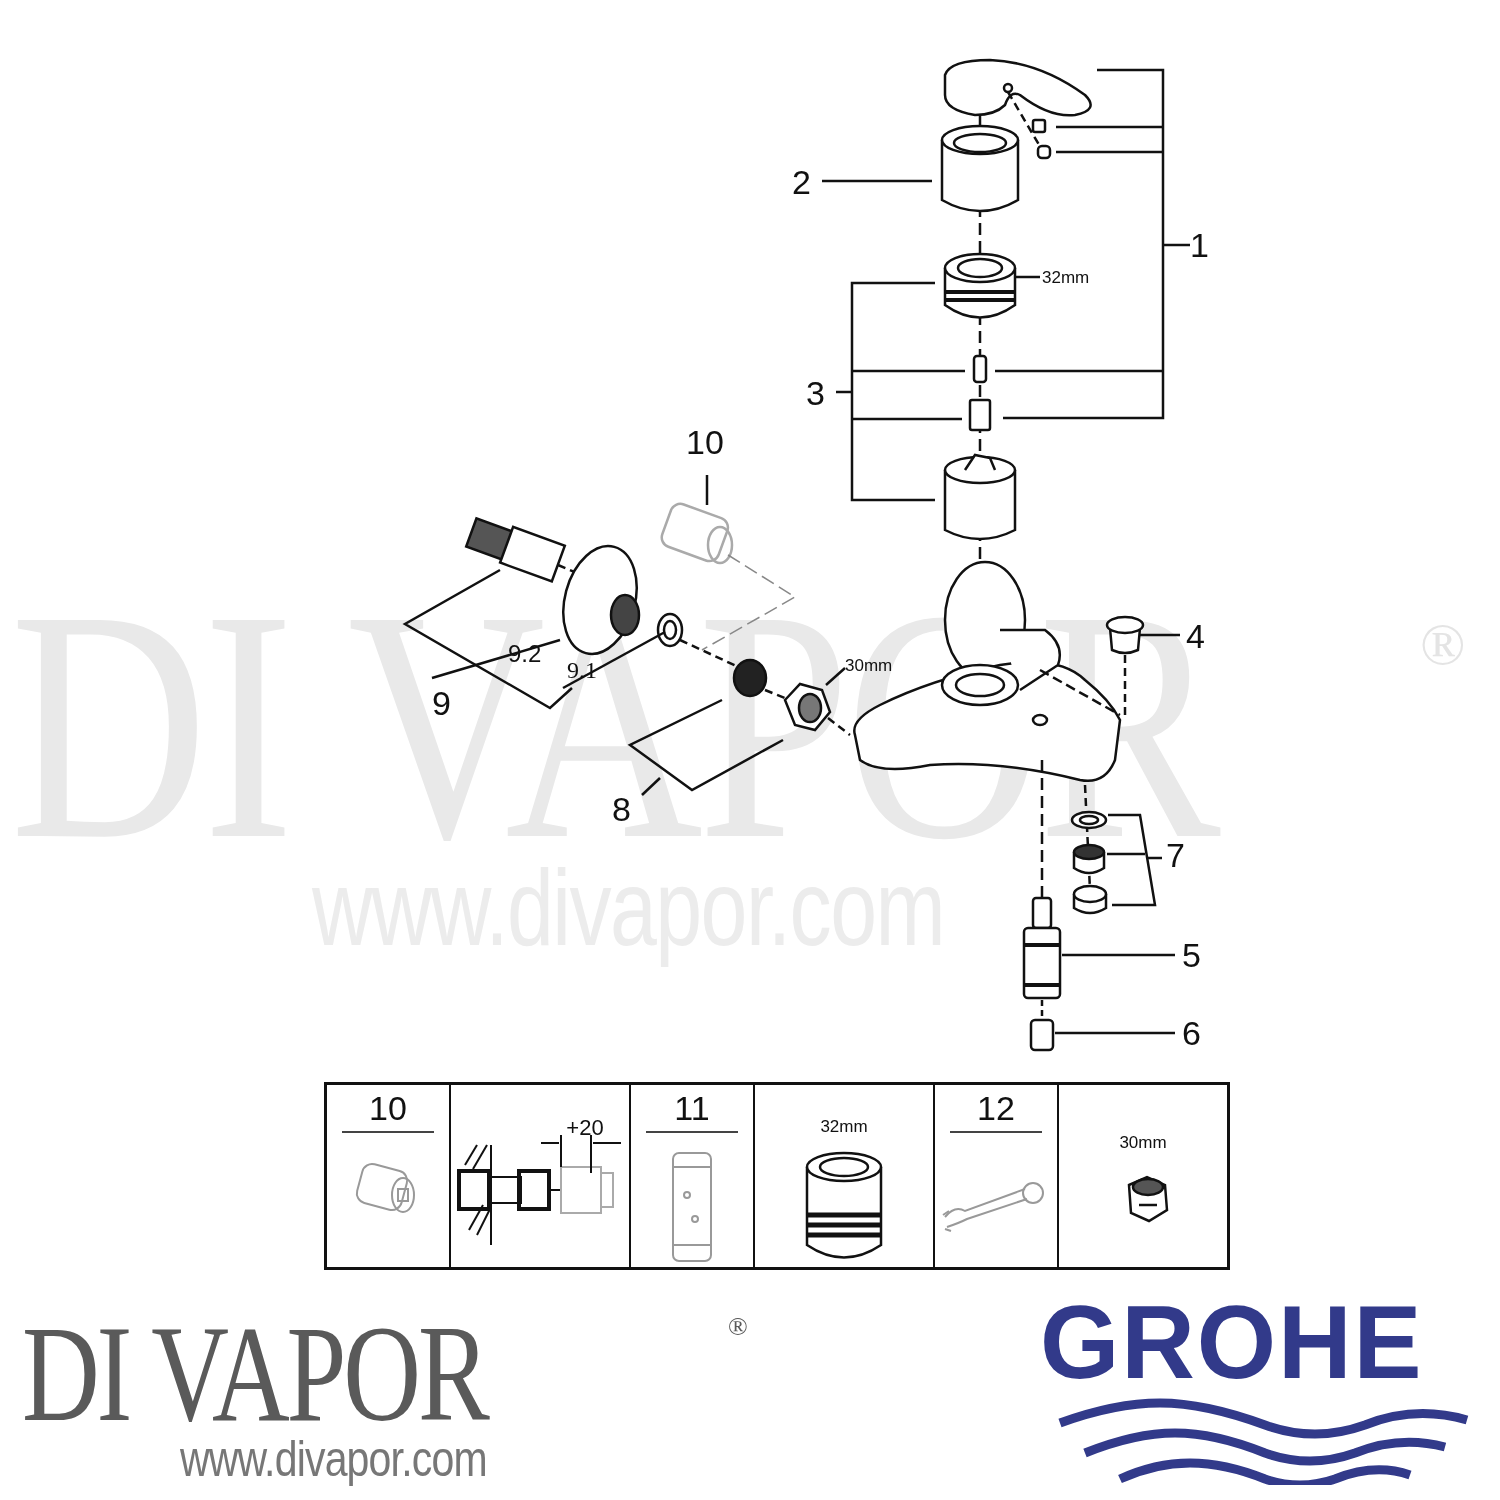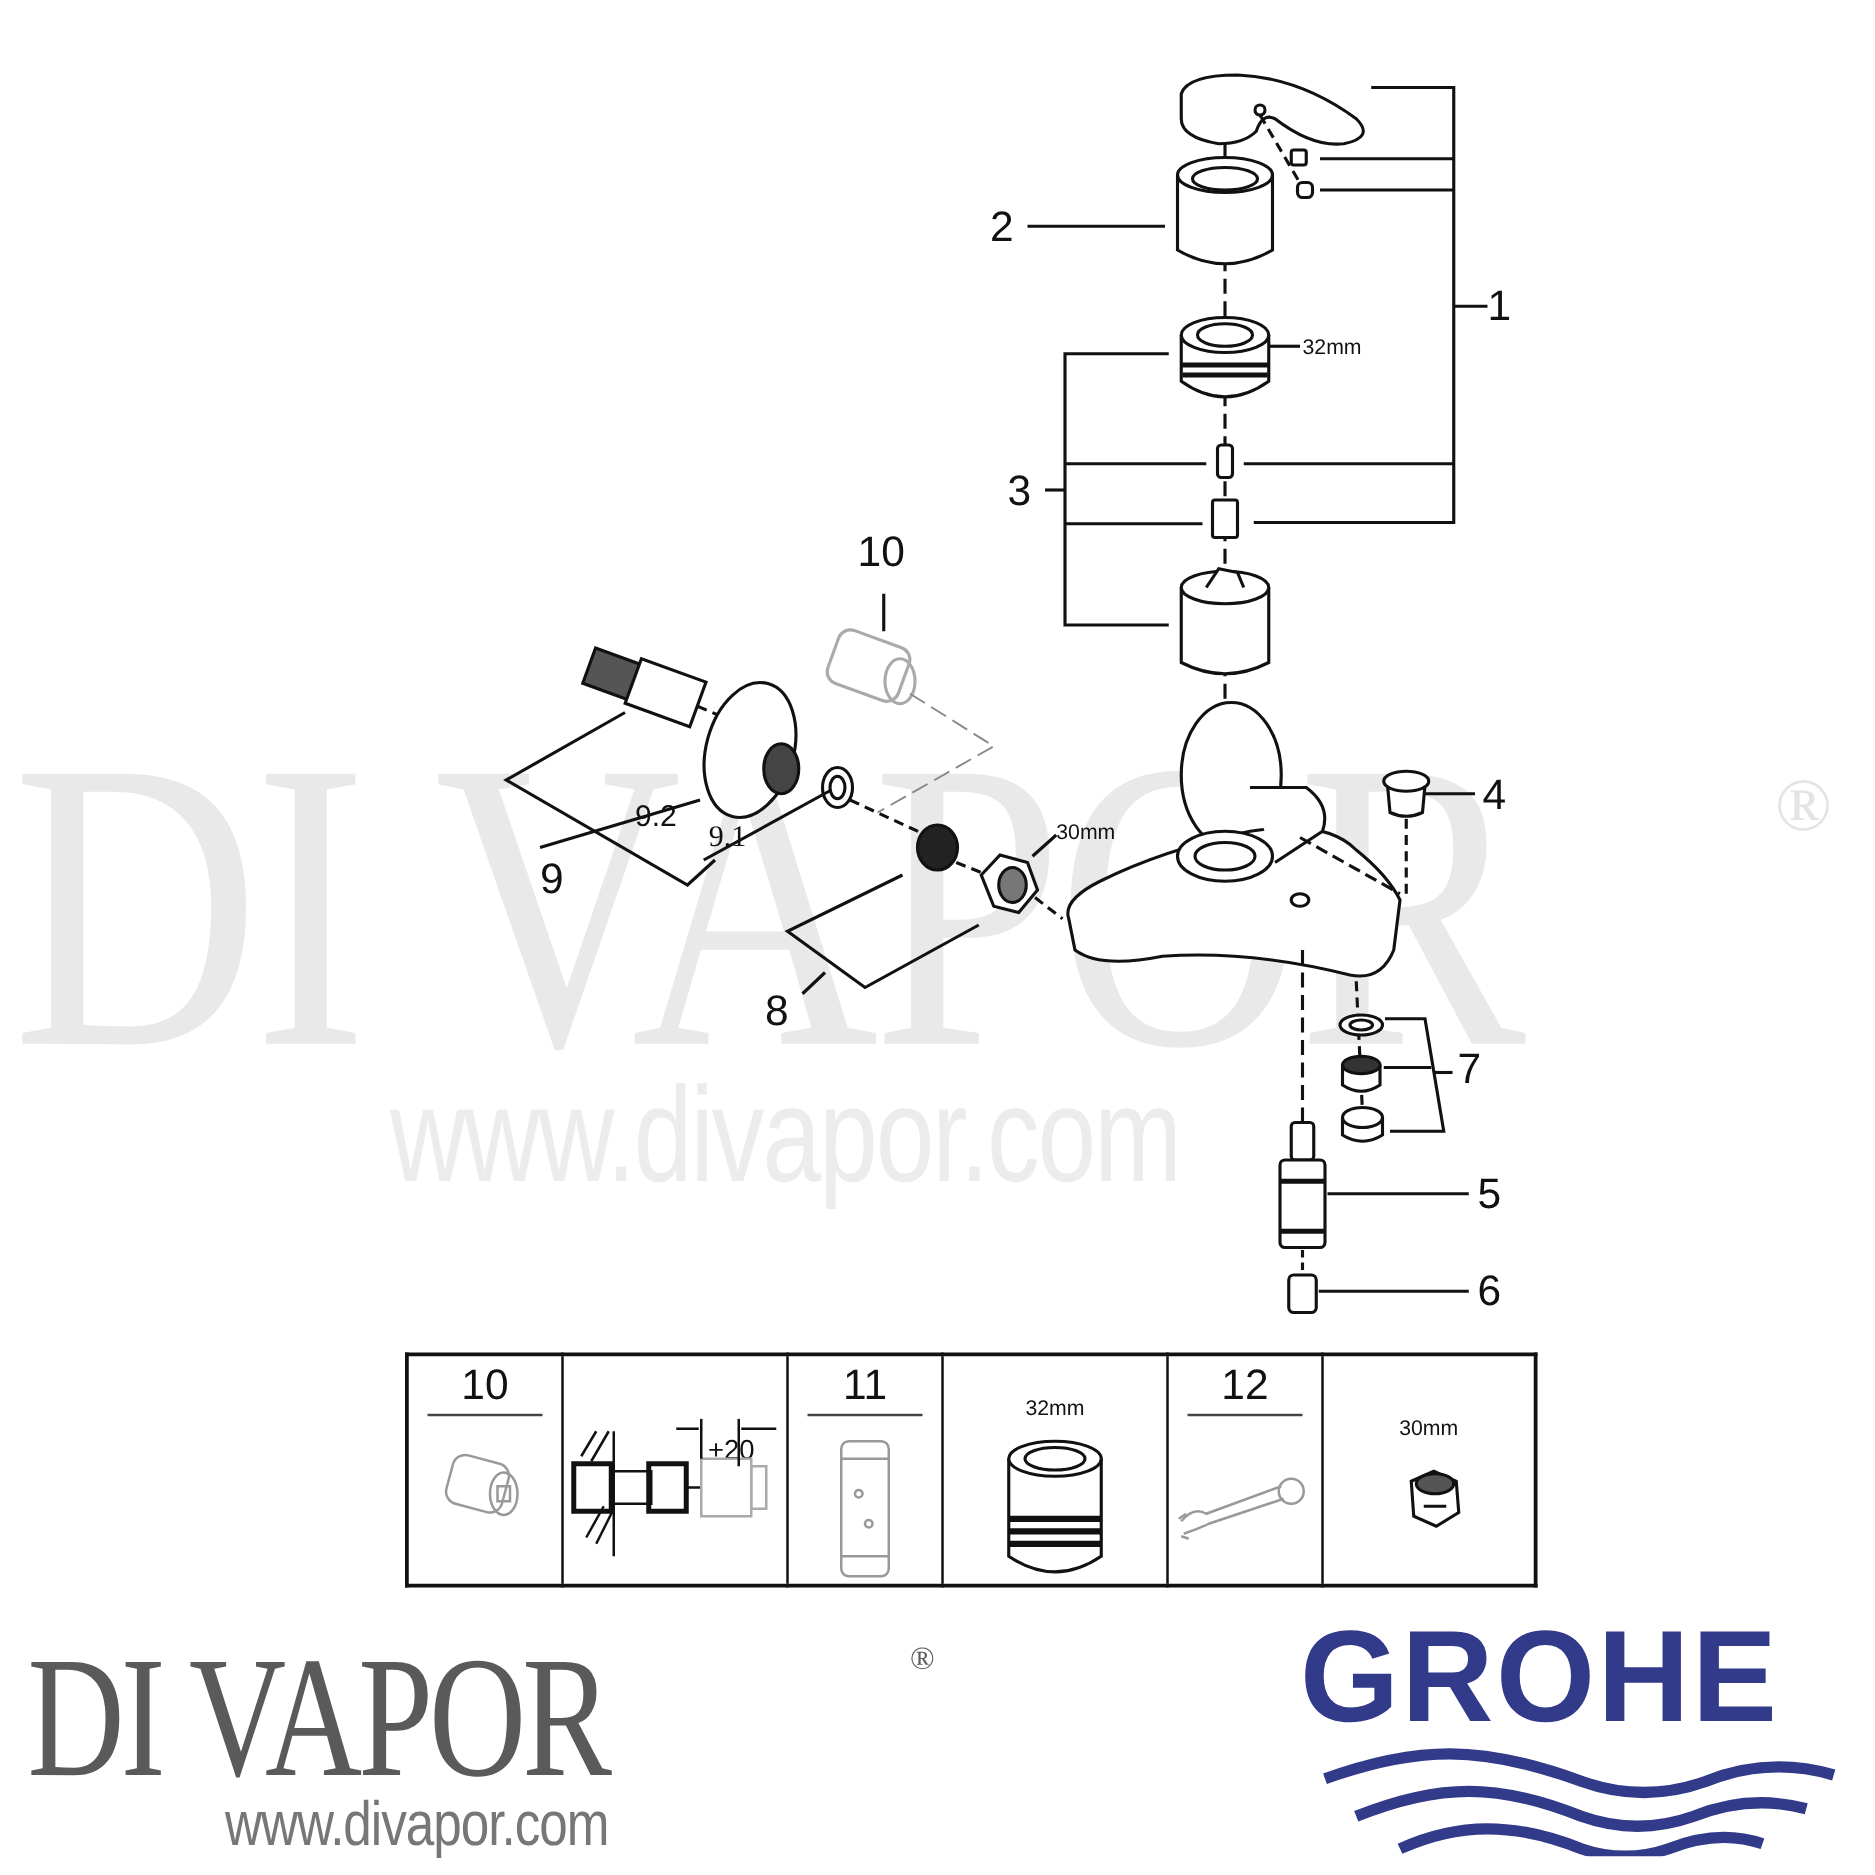--- a/index.html
+++ b/index.html
@@ -176,21 +176,21 @@
       <div class="cell-title uline">10</div>
       <div class="cell-icon">
         <svg width="122" height="110" viewBox="0 0 122 110" fill="none" stroke="#999" stroke-width="2">
               <rect x="32" y="22" width="46" height="40" rx="10" transform="rotate(15 55 42)"></rect>
               <ellipse cx="76" cy="50" rx="11" ry="17"></ellipse>
               <rect x="71" y="44" width="10" height="12"></rect>
             </svg>
       </div>
     </td>
     <td style="width:178px;">
-      <div class="cell-dim low" style="left:90px;right:0;top:30px;font-size:22px;margin-top:32px;">+20</div>
+      <div class="cell-dim low" style="left:90px;right:0;top:30px;font-size:22px;">+20</div>
       <div class="cell-icon">
         <svg width="178" height="120" viewBox="0 0 178 120" fill="none" stroke="#111" stroke-width="2" style="margin-top:-10px;">
           <line x1="26" y1="10" x2="14" y2="30"></line>
               <line x1="36" y1="10" x2="22" y2="34"></line>
               <line x1="32" y1="70" x2="18" y2="95"></line>
               <line x1="40" y1="72" x2="26" y2="100"></line>
           <line x1="40" y1="10" x2="40" y2="110"></line>
           <rect x="8" y="36" width="30" height="38" stroke-width="4"></rect>
               <rect x="38" y="42" width="32" height="26"></rect>
               <rect x="68" y="36" width="30" height="38" stroke-width="4"></rect>

